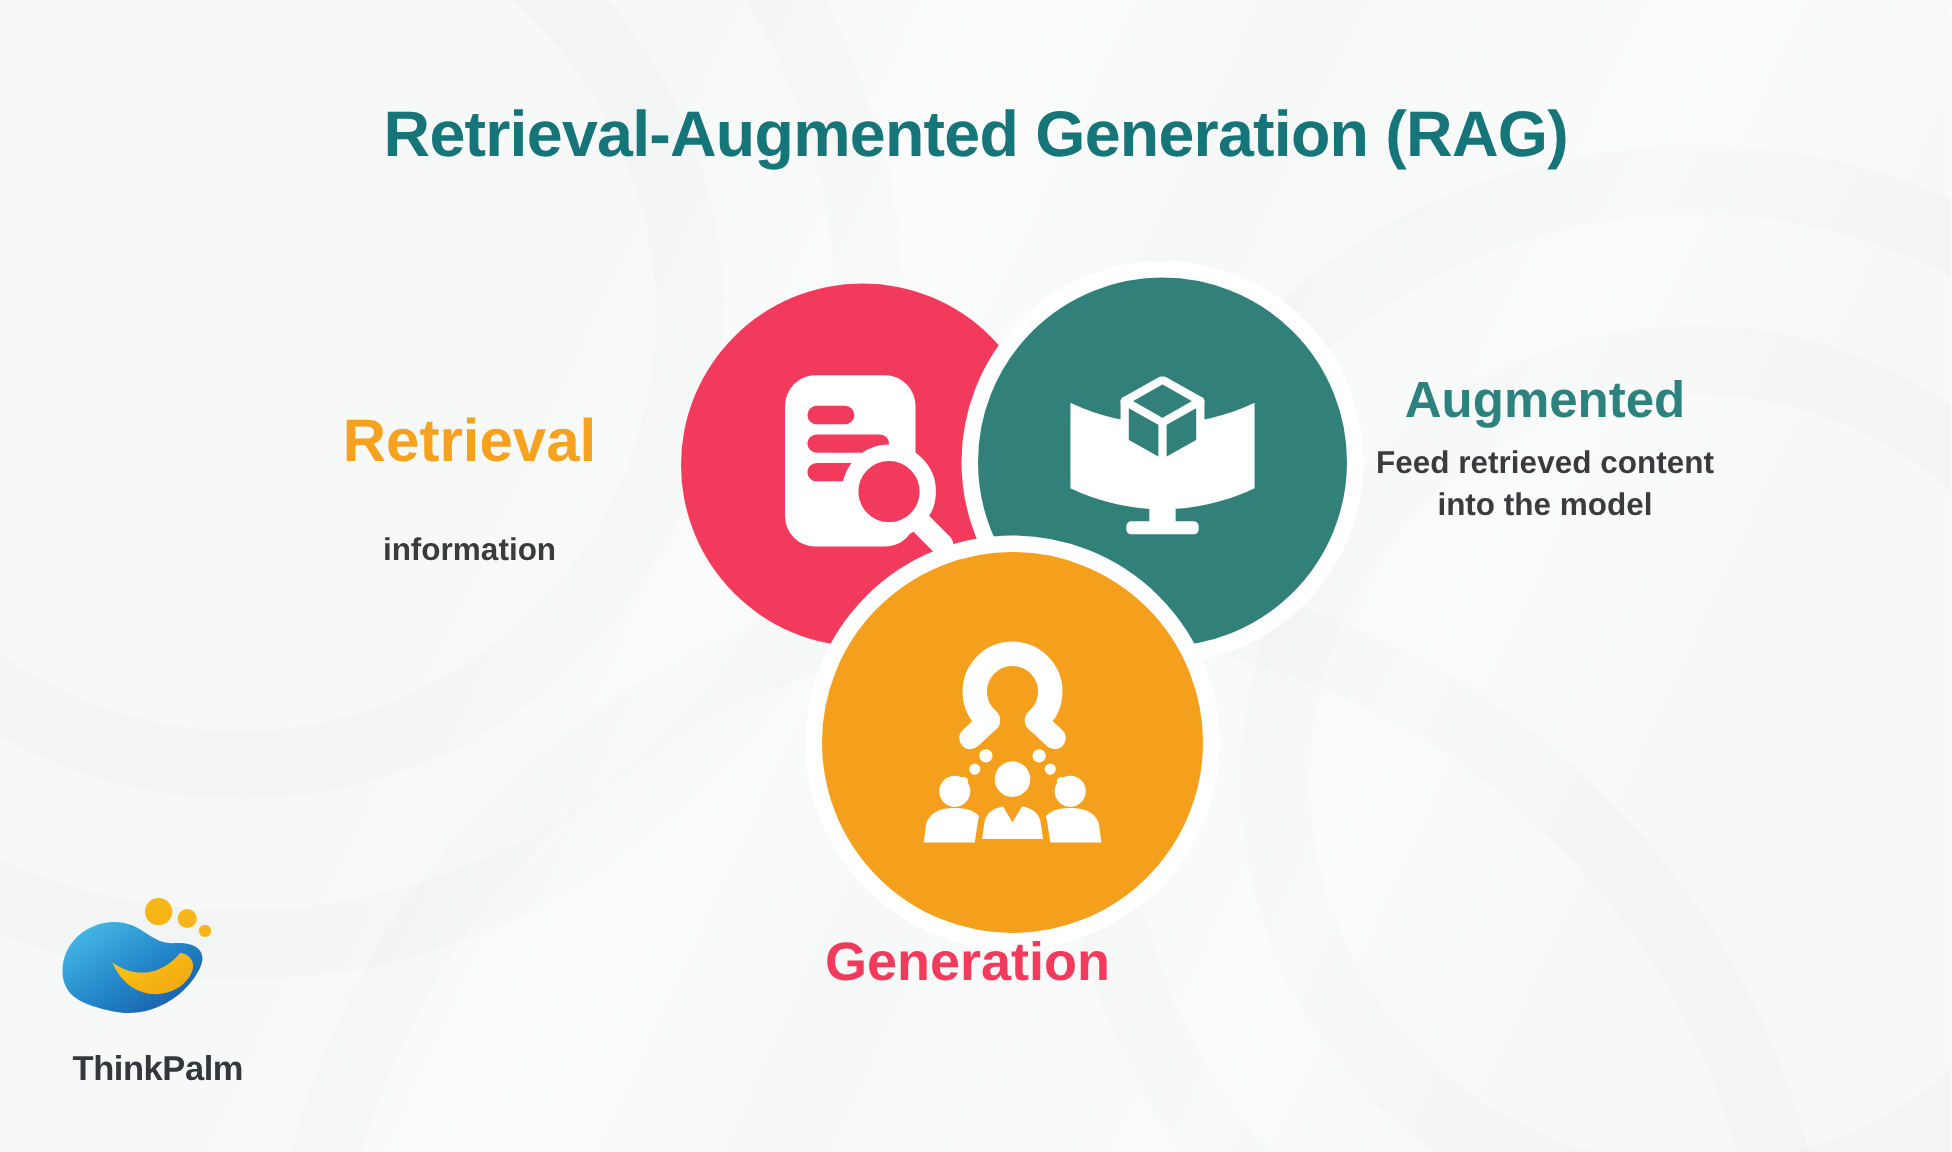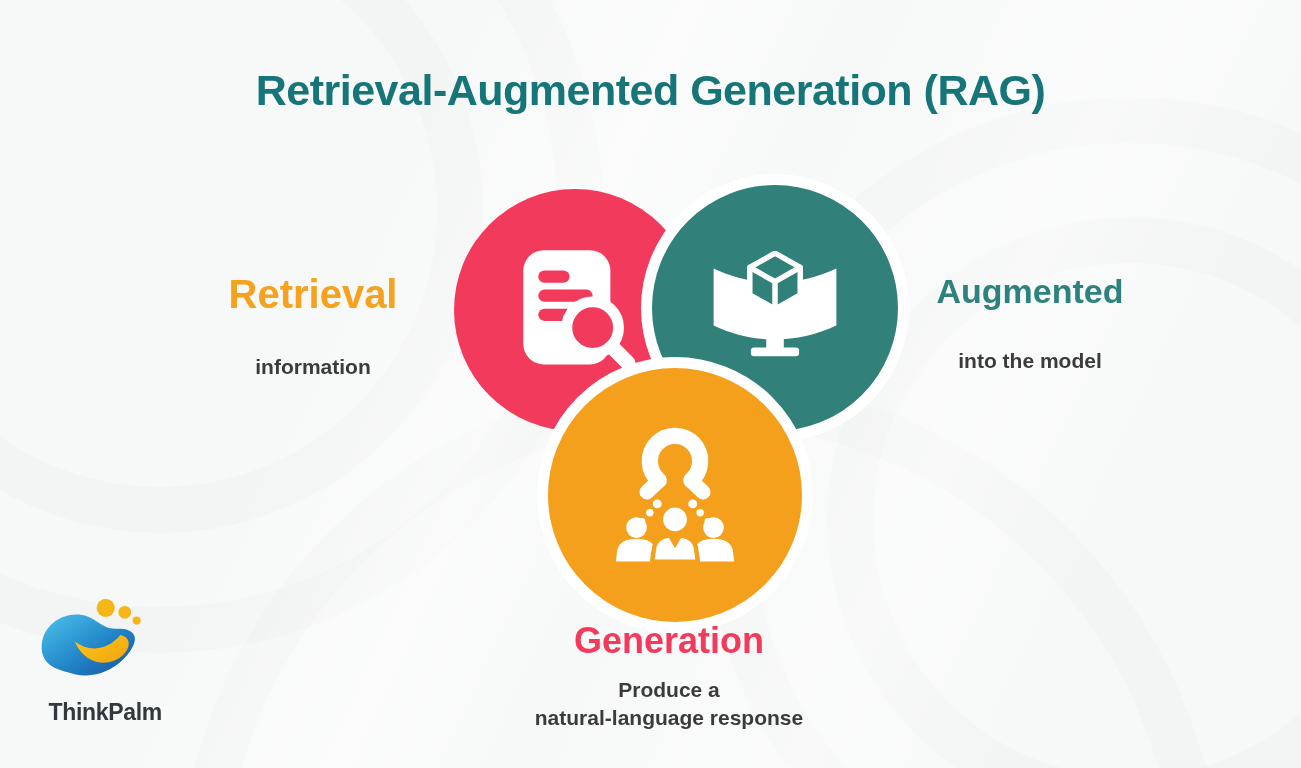--- a/index.html
+++ b/index.html
@@ -36,23 +36,23 @@
   .orange-fill { fill:var(--c-generation_circle,#f5a01d); }
   .white-stroke{ stroke:#ffffff; fill:none; }
   .orange-stroke { stroke:var(--c-generation_circle,#f5a01d); }
 
   .label-block { position:absolute; text-align:center; z-index:4; }
   .node-label { font-weight:bold; }
   .node-desc  { font-size:21px; font-weight:bold; color:var(--c-body_text,#3b3b3d); line-height:28px; margin-top:8px; }
 
   .retrieval-block  { left:168px; top:272px; width:290px; }
   .retrieval-block .node-label { font-size:40px; color:var(--c-retrieval_label,#f6a21e); }
-  .augmented-block  { left:882px; top:248px; width:296px;margin-top:24px; }
+  .augmented-block  { left:882px; top:248px; width:296px; }
   .augmented-block .node-label { font-size:34px; color:var(--c-augmented_label,#2d827e); }
-  .generation-block { left:504px; top:620px; width:330px; }
+  .generation-block { left:480px; top:620px; width:330px; }
   .generation-block .node-label { font-size:36px; color:var(--c-generation_label,#f23b5c); }
   .generation-block .node-desc { margin-top:14px; }
 
   .brand { position:absolute; left:24px; top:596px; width:138px; text-align:right; z-index:4; }
   .brand svg { display:block; margin:0 auto; }
   .brand-name { font-size:23px; font-weight:bold; color:#33383c; margin-top:3px; letter-spacing:-0.3px; }
 </style>
 </head>
 <body>
 
@@ -113,31 +113,27 @@
     <div class="node-label">Retrieval</div>
     <div class="node-desc">
       <br>
       <span>information</span>
     </div>
   </div>
 
   <div class="label-block augmented-block">
     <div class="node-label">Augmented</div>
     <div class="node-desc">
-      <br>
+      <span>Feed retrieved content</span><br>
       <span>into the model</span>
     </div>
   </div>
 
   <div class="label-block generation-block">
     <div class="node-label">Generation</div>
-    <div class="node-desc">
-      <span>Produce a</span><br>
-      <span>natural-language response</span>
-    </div>
   </div>
 
   <div class="brand">
     <svg width="128" height="100" viewBox="0 0 140 110" aria-hidden="true">
       <defs>
         <linearGradient id="blueGrad" x1="0" y1="0" x2="1" y2="1">
           <stop offset="0" stop-color="#4cc3ec"></stop>
           <stop offset="0.55" stop-color="#2285c8"></stop>
           <stop offset="1" stop-color="#17509e"></stop>
         </linearGradient>

